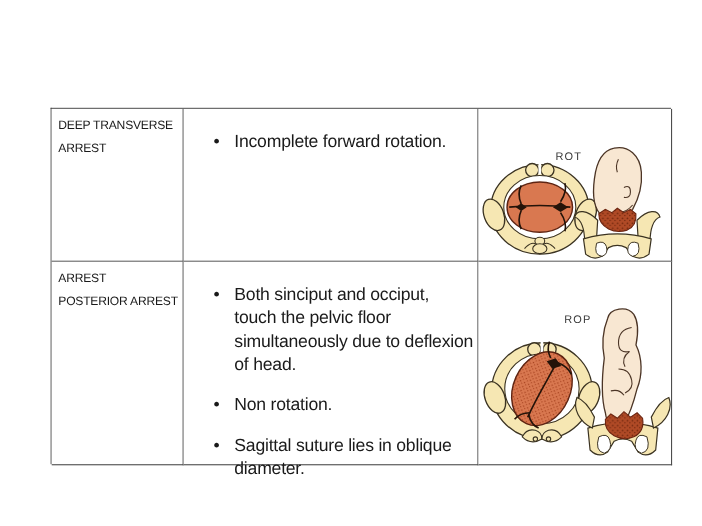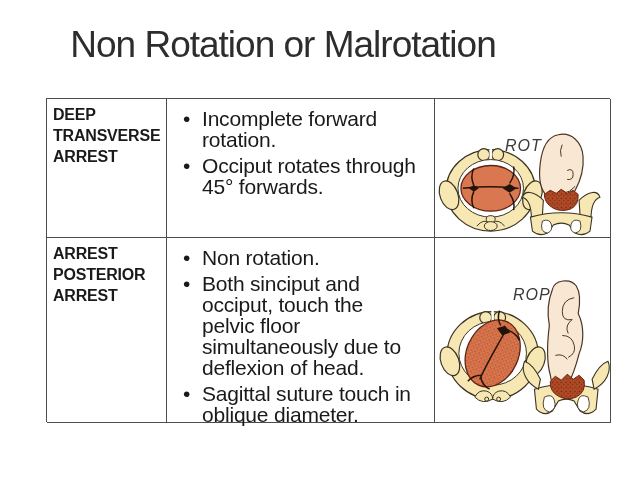--- a/index.html
+++ b/index.html
@@ -17,55 +17,53 @@
     grid-template-columns:120px 268px 176px;
     grid-template-rows:139px 185px;
     border-top:1.5px solid #4d4d4d;border-left:1.5px solid #4d4d4d;
   }
   .cell{
     box-sizing:border-box;background:#ffffff;
     border-right:1.5px solid #4d4d4d;border-bottom:1.5px solid #4d4d4d;
     position:relative;
   }
   .cell-label{
-    font-weight:bold;font-size:16px;line-height:21px;
+    font-weight:normal;font-size:11px;line-height:21px;
     padding:5px 4px 0 6px;letter-spacing:-0.2px;
   }
   .cell-bullets{padding:4px 0 0 0;}
   .bullet-list{margin:0;padding:0;list-style:none;}
   .bullet-list li{
-    position:relative;margin:5px;padding:0 0 0 30px;width:218px;
-    font-size:21px;line-height:21px;letter-spacing:-0.2px;overflow:visible;
+    position:relative;margin:16px;padding:0 0 0 30px;width:218px;
+    font-size:16px;line-height:21px;letter-spacing:-0.2px;overflow:visible;
   }
   .bullet-list li::before{
     content:"\2022";position:absolute;left:11px;top:0;
   }
   .cell-figure{padding:0;}
   .cell-figure svg{position:absolute;left:0;top:0;width:100%;height:100%;display:block;}
   .figure-label{
-    position:absolute;font-size:16px;letter-spacing:1px;color:#3a3a3a;z-index:2;font-style:italic;
+    position:absolute;font-size:10px;letter-spacing:1px;color:#3a3a3a;z-index:2;
   }
   .figure-label.rot{left:70px;top:38px;}
   .figure-label.rop{left:78px;top:48px;}
 </style>
 </head>
 <body>
 
 <div class="slide">
 
-  <div class="title">Non Rotation or Malrotation</div>
 
   <div class="arrest-table">
 
     <div class="cell cell-label">DEEP TRANSVERSE ARREST</div>
 
     <div class="cell cell-bullets">
       <ul class="bullet-list">
         <li>Incomplete forward rotation.</li>
-        <li>Occiput rotates through 45° forwards.</li>
       </ul>
     </div>
 
     <div class="cell cell-figure">
       <span class="figure-label rot">ROT</span>
       <svg viewBox="0 0 176 139" xmlns="http://www.w3.org/2000/svg">
         <defs>
           <pattern id="scalpA" width="4.5" height="4.5" patternUnits="userSpaceOnUse">
             <rect width="4.5" height="4.5" fill="#b04a26"></rect>
             <circle cx="1.3" cy="1.3" r="0.8" fill="#772a10"></circle>
@@ -115,23 +113,23 @@
           <path d="M108,123 q7,-3 9,3 q2,7 -4,9 q-8,-1 -5,-12 z" fill="#ffffff" stroke="#3b3322" stroke-width="0.9"></path>
           <path d="M146,123 q-7,-3 -9,3 q-2,7 4,9 q8,-1 5,-12 z" fill="#ffffff" stroke="#3b3322" stroke-width="0.9"></path>
         </g>
       </svg>
     </div>
 
     <div class="cell cell-label">ARREST POSTERIOR ARREST</div>
 
     <div class="cell cell-bullets">
       <ul class="bullet-list">
+        <li>Both sinciput and occiput, touch the pelvic floor simultaneously due to deflexion of head.</li>
         <li>Non rotation.</li>
-        <li>Both sinciput and occiput, touch the pelvic floor simultaneously due to deflexion of head.</li>
-        <li>Sagittal suture touch in oblique diameter.</li>
+        <li>Sagittal suture lies in oblique diameter.</li>
       </ul>
     </div>
 
     <div class="cell cell-figure">
       <span class="figure-label rop">ROP</span>
       <svg viewBox="0 0 176 185" xmlns="http://www.w3.org/2000/svg">
         <defs>
           <pattern id="scalpB" width="4.5" height="4.5" patternUnits="userSpaceOnUse">
             <rect width="4.5" height="4.5" fill="#b04a26"></rect>
             <circle cx="1.3" cy="1.3" r="0.8" fill="#772a10"></circle>

